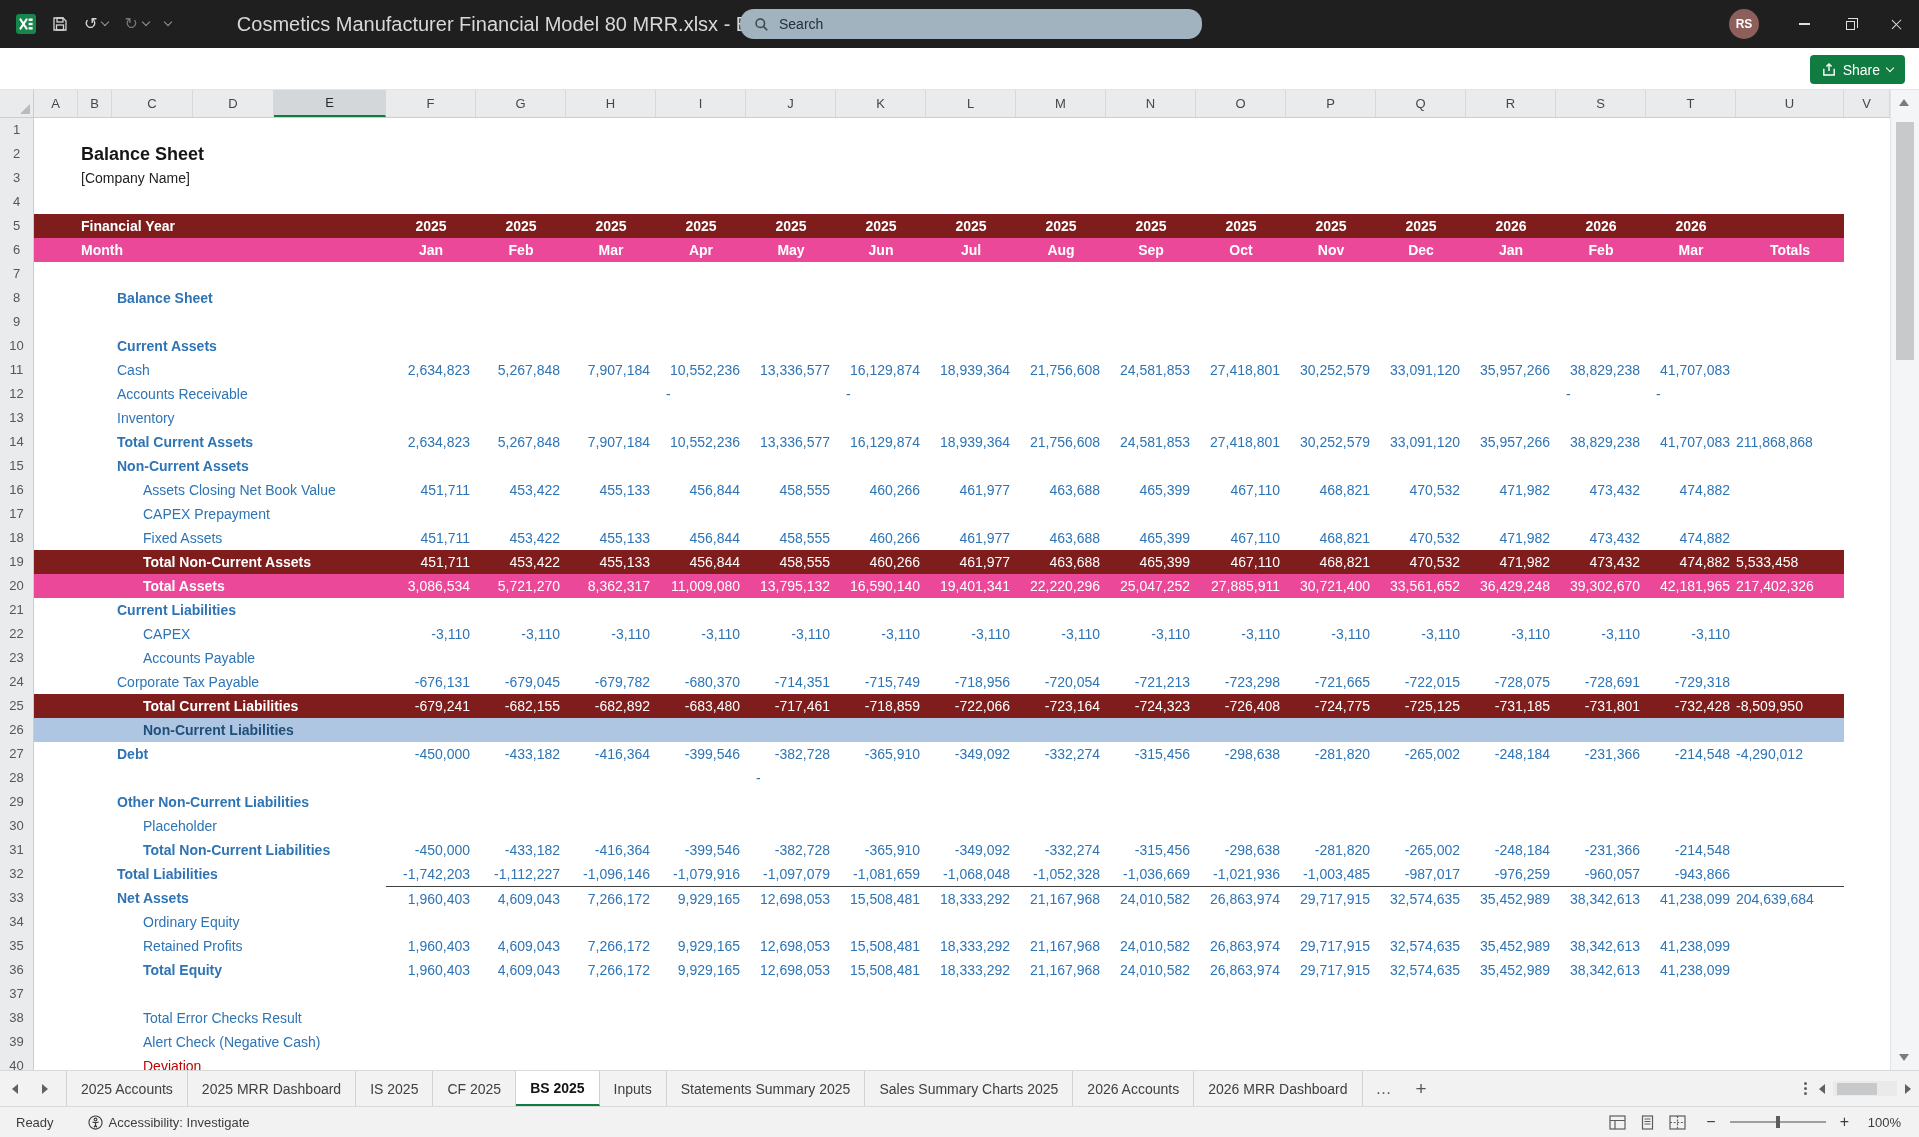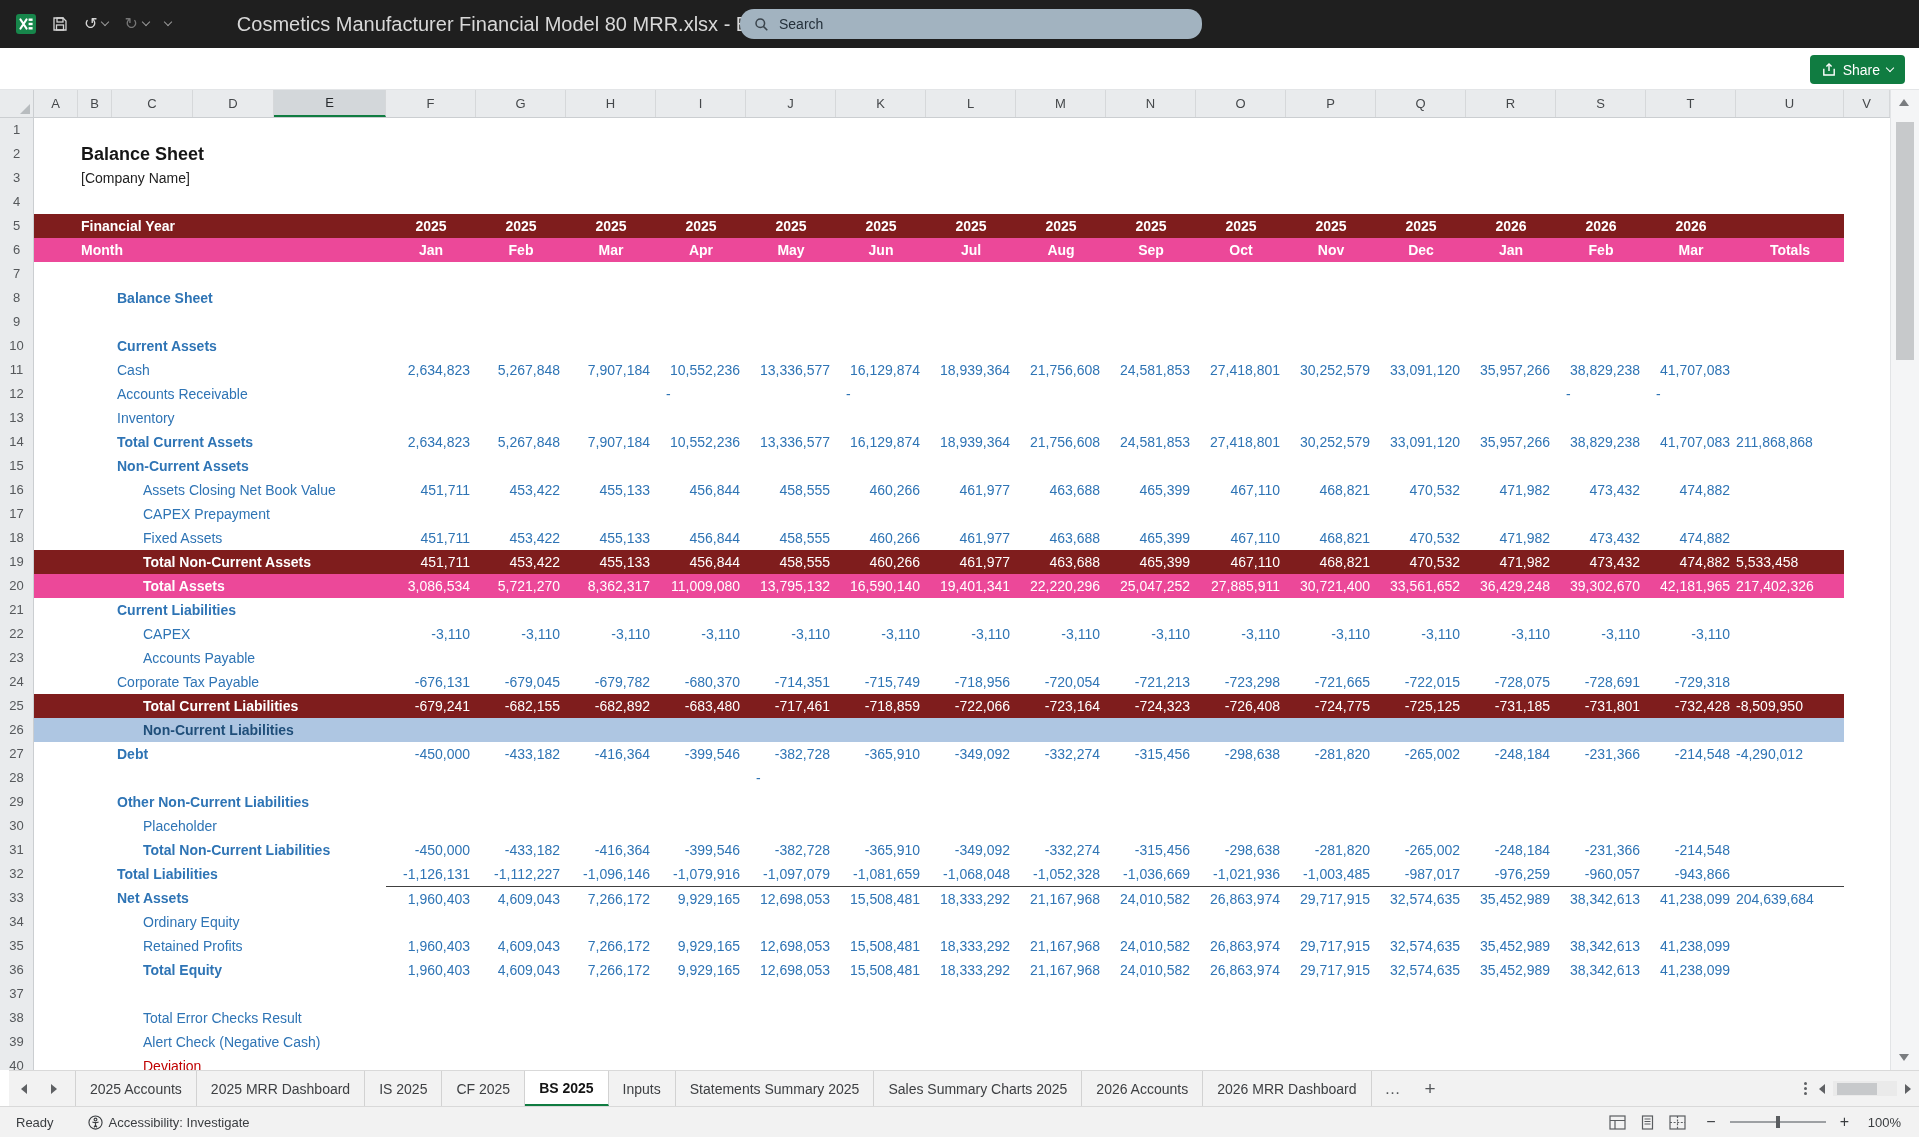--- a/index.html
+++ b/index.html
@@ -70,21 +70,21 @@
 .band-mid{background:#ec4899}
 .band-light{background:#AEC6E2}
 
 
 .vscroll{position:absolute;top:90px;right:0;width:29px;height:980px;background:#F4F5F6;border-left:1px solid #E2E4E6}
 .tri-up{position:absolute;top:9px;left:8px;width:0;height:0;border-left:5.5px solid transparent;border-right:5.5px solid transparent;border-bottom:7px solid #7A7D80}
 .vthumb{position:absolute;top:32px;left:5px;width:18px;height:238px;background:#C7C9CB}
 .tri-down{position:absolute;bottom:9px;left:8px;width:0;height:0;border-left:5.5px solid transparent;border-right:5.5px solid transparent;border-top:7px solid #7A7D80}
 
 
-.tabbar{position:absolute;top:1070px;left:9px;right:0;height:36px;background:#F2F2F2;border-top:1px solid #D9D9D9;display:flex;align-items:stretch;font-size:14px;color:#444}
+.tabbar{position:absolute;top:1070px;left:0;right:0;height:36px;background:#F2F2F2;border-top:1px solid #D9D9D9;display:flex;align-items:stretch;font-size:14px;color:#444}
 .tabnav{width:30px;display:flex;align-items:center;justify-content:center;flex:none}
 .tri-left{width:0;height:0;border-top:5px solid transparent;border-bottom:5px solid transparent;border-right:6.5px solid #5F6164}
 .tri-right{width:0;height:0;border-top:5px solid transparent;border-bottom:5px solid transparent;border-left:6.5px solid #5F6164}
 .sheet-tabs{display:flex;align-items:stretch;margin-left:6px}
 .stab{display:flex;align-items:center;padding:0 14px;border-right:1px solid #D2D2D2;color:#3E4043;white-space:nowrap}
 .stab:first-child{border-left:1px solid #D2D2D2}
 .stab.active{background:#FFF;font-weight:bold;color:#141414;border-bottom:2.5px solid #107C41}
 .tabmore{display:flex;align-items:center;padding:0 13px;font-size:16px;color:#55585B;letter-spacing:1px}
 .tabadd{display:flex;align-items:center;padding:0 10px;font-size:19px;color:#55585B}
 .tab-right{margin-left:auto;display:flex;align-items:center;gap:12px;padding-right:8px}
@@ -137,20 +137,34 @@
         </span>
     </div>
     <span class="doc-title">Cosmetics Manufacturer Financial Model 80 MRR.xlsx  -  Excel</span>
     <div class="searchbox">
       <svg width="15" height="15" viewBox="0 0 15 15" fill="none" stroke="#3A444C" stroke-width="1.5">
           <circle cx="6.3" cy="6.3" r="4.3"></circle>
           <path d="M9.6 9.6 L13.3 13.3"></path>
         </svg>
       <span>Search</span>
     </div>
+    <div class="tb-right">
+      <div class="avatar">
+          <span>RS</span>
+        </div>
+      <div class="wc">
+          <span class="ic-min"></span>
+        </div>
+      <div class="wc">
+          <span class="ic-restore"></span>
+        </div>
+      <div class="wc">
+          <span class="ic-close"></span>
+        </div>
+    </div>
   </div>
 
   <div class="menubar">
     <div class="share-btn">
       <svg width="14" height="13" viewBox="0 0 14 13" fill="none" stroke="#fff" stroke-width="1.4">
           <path d="M7 8 V1.2"></path>
           <path d="M4.4 3.6 L7 1 L9.6 3.6"></path>
           <path d="M2.5 6.5 H1.8 V12 H12.2 V6.5 H11.5"></path>
         </svg>
       <span>Share</span>
@@ -895,21 +909,21 @@
           <div class="vc">-231,366</div>
           <div class="vc">-214,548</div>
           <div class="tot"></div>
         </div>
         <div class="vcol"></div>
       </div>
       <div class="grow">
         <div class="gut">32</div>
         <div class="rc">
           <div class="lab lb-bold">Total Liabilities</div>
-          <div class="vc">-1,126,131</div>
+          <div class="vc">-1,742,203</div>
           <div class="vc">-1,112,227</div>
           <div class="vc">-1,096,146</div>
           <div class="vc">-1,079,916</div>
           <div class="vc">-1,097,079</div>
           <div class="vc">-1,081,659</div>
           <div class="vc">-1,068,048</div>
           <div class="vc">-1,052,328</div>
           <div class="vc">-1,036,669</div>
           <div class="vc">-1,021,936</div>
           <div class="vc">-1,003,485</div>

